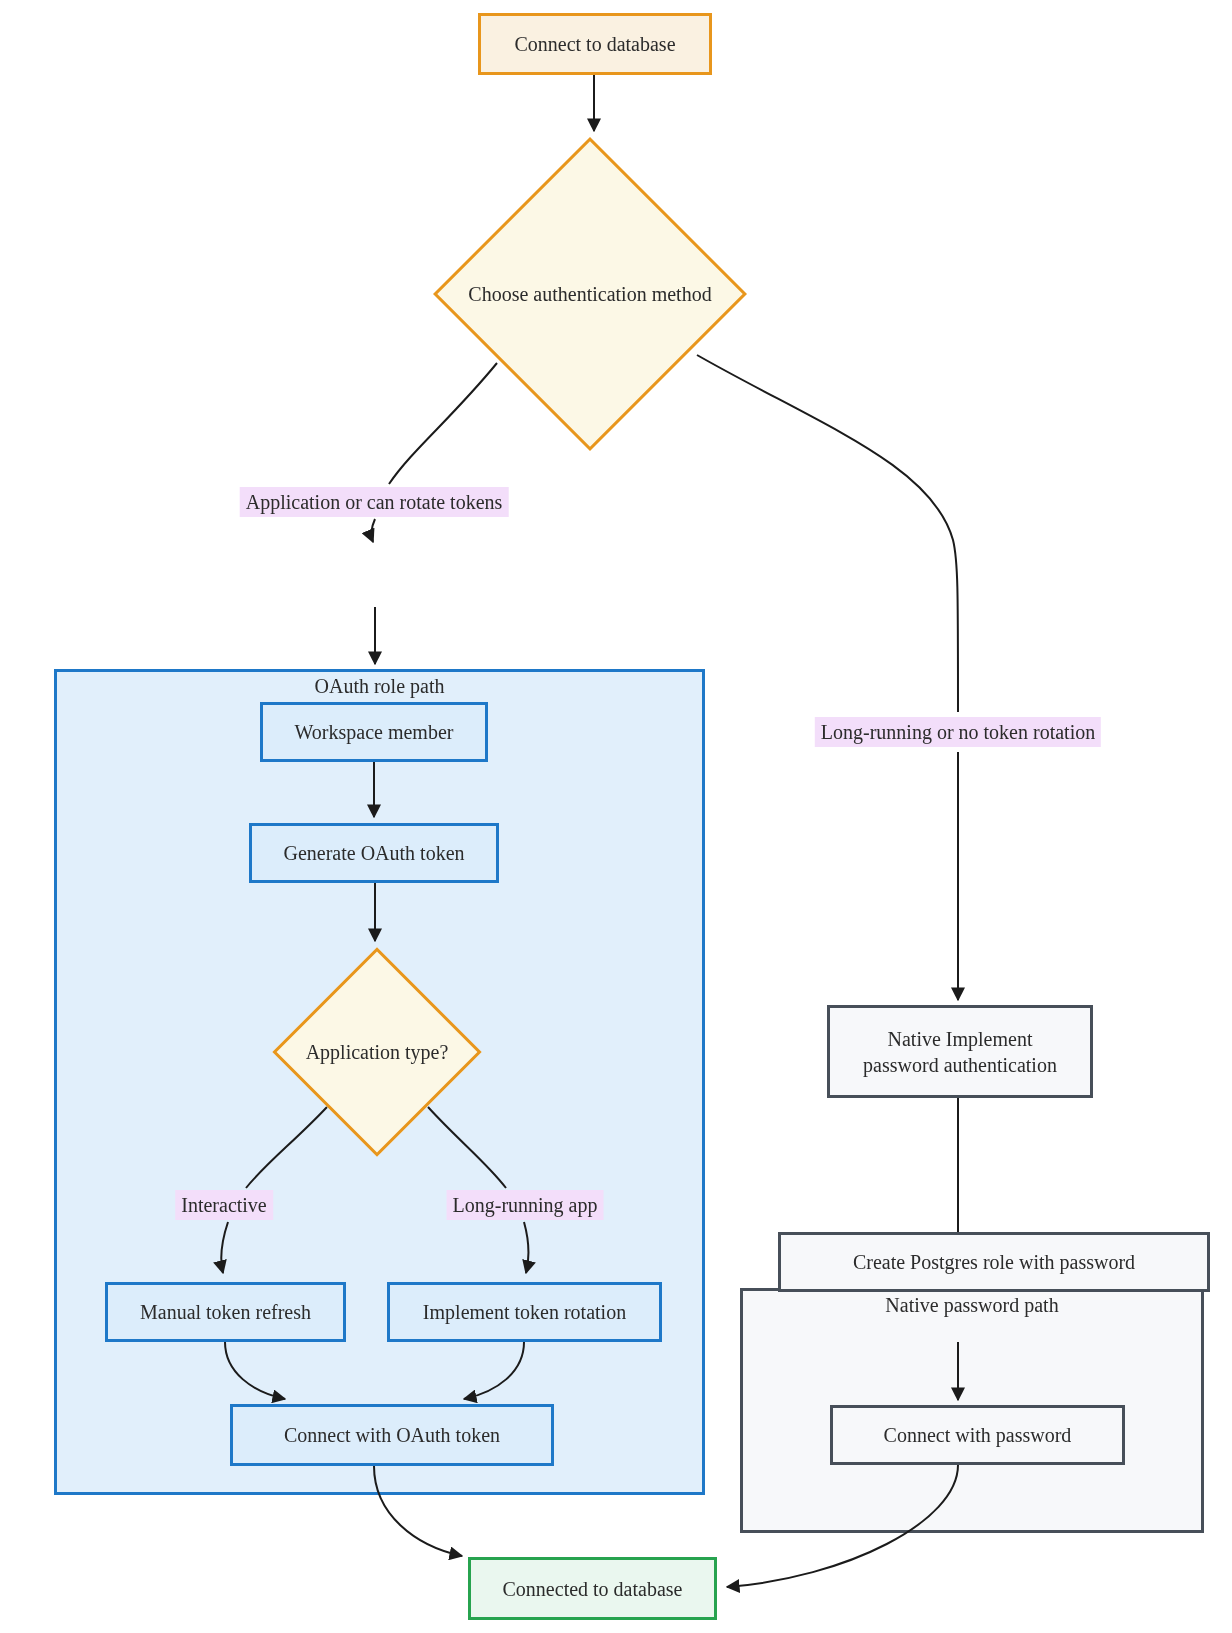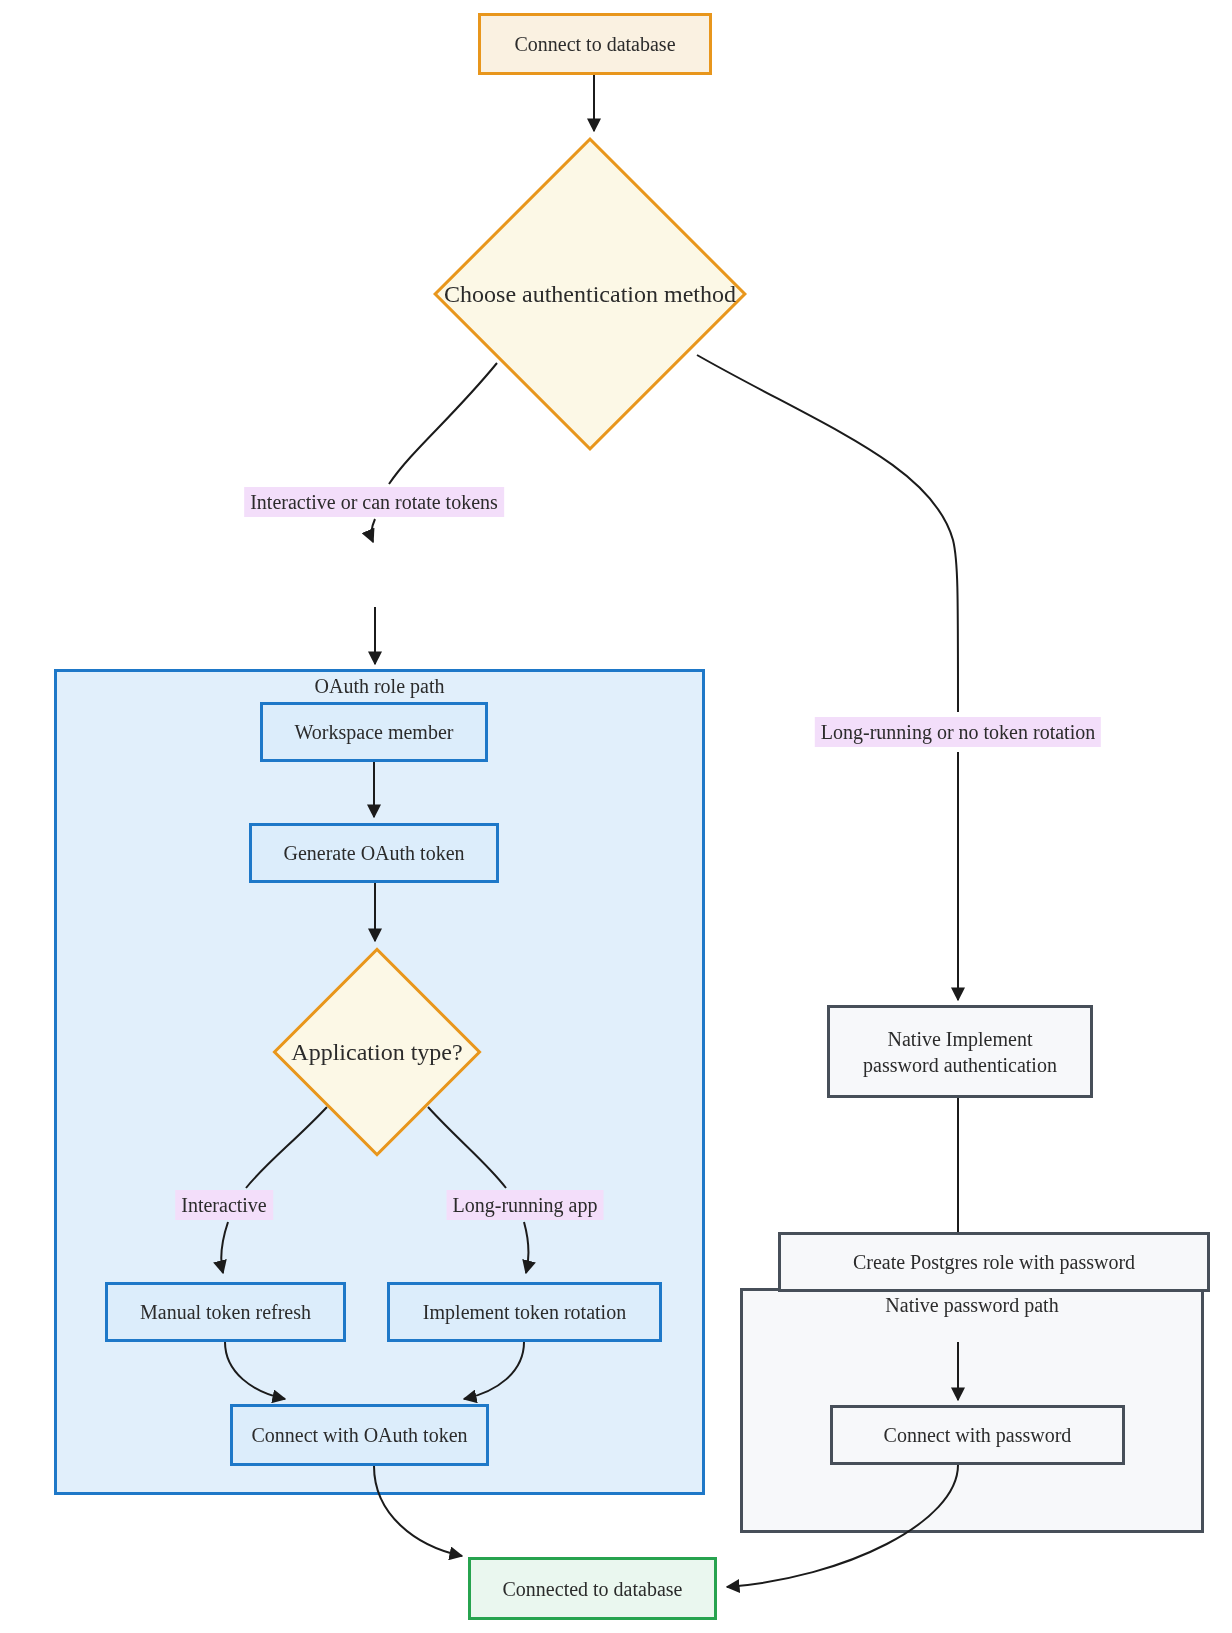--- a/index.html
+++ b/index.html
@@ -33,21 +33,21 @@
   }
   .diamond-wrap{ position:absolute; z-index:4; }
   .diamond-shape{
     position:absolute; left:50%; top:50%;
     transform:translate(-50%,-50%) rotate(45deg);
     border:3px solid var(--orange); background:var(--yellowFill);
     box-sizing:border-box;
   }
   .diamond-text{
     position:absolute; inset:0; display:flex; align-items:center;
-    justify-content:center; text-align:center; font-size:24px; z-index:2;
+    justify-content:center; text-align:center; font-size:20px; z-index:2;
   }
   .edge-label{
     position:absolute; transform:translate(-50%,-50%);
     background:var(--lavender); padding:3px 6px; font-size:20px;
     white-space:nowrap; z-index:6; line-height:1.2;
   }
   .edges{ position:absolute; left:0; top:0; z-index:3; pointer-events:none; }
   .edges path{ stroke:var(--edge); stroke-width:2; fill:none; }
   .two-line{ flex-direction:column; }
 </style>
@@ -92,21 +92,21 @@
 
   <div class="node node-orange" style="left:478px; top:13px; width:234px; height:62px;">
     <span>Connect to database</span>
   </div>
 
   <div class="diamond-wrap" style="left:433px; top:137px; width:314px; height:314px;">
     <div class="diamond-shape" style="width:222px; height:222px;"></div>
     <div class="diamond-text">Choose authentication method</div>
   </div>
 
-  <div class="edge-label" style="left:374px; top:502px;">Interactive or can rotate tokens</div>
+  <div class="edge-label" style="left:374px; top:502px;">Application or can rotate tokens</div>
 
 
   <div class="node node-blue" style="left:260px; top:702px; width:228px; height:60px;">
     <span>Workspace member</span>
   </div>
 
   <div class="node node-blue" style="left:249px; top:823px; width:250px; height:60px;">
     <span>Generate OAuth token</span>
   </div>
 
@@ -120,21 +120,21 @@
   <div class="edge-label" style="left:525px; top:1205px;">Long-running app</div>
 
   <div class="node node-blue" style="left:105px; top:1282px; width:241px; height:60px;">
     <span>Manual token refresh</span>
   </div>
 
   <div class="node node-blue" style="left:387px; top:1282px; width:275px; height:60px;">
     <span>Implement token rotation</span>
   </div>
 
-  <div class="node node-blue" style="left:230px; top:1404px; width:259px; height:62px;">
+  <div class="node node-blue" style="left:230px; top:1404px; width:324px; height:62px;">
     <span>Connect with OAuth token</span>
   </div>
 
   <div class="edge-label" style="left:958px; top:732px;">Long-running or no token rotation</div>
 
   <div class="node node-gray two-line" style="left:827px; top:1005px; width:266px; height:93px;">
     <span>Native Implement</span>
     <span>password authentication</span>
   </div>
 

